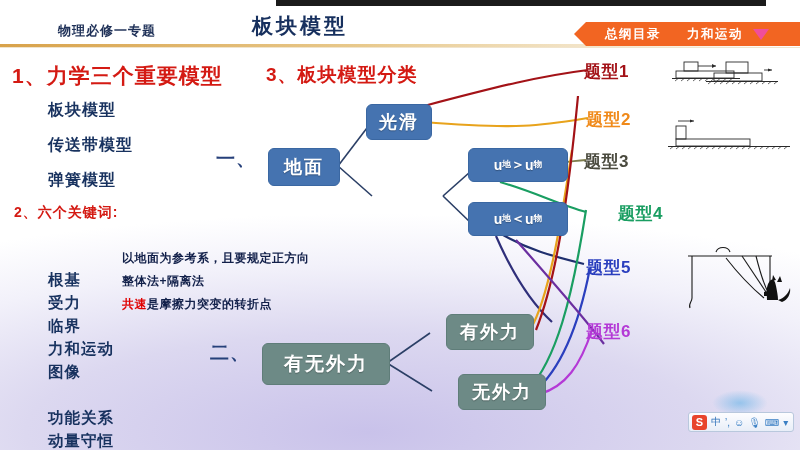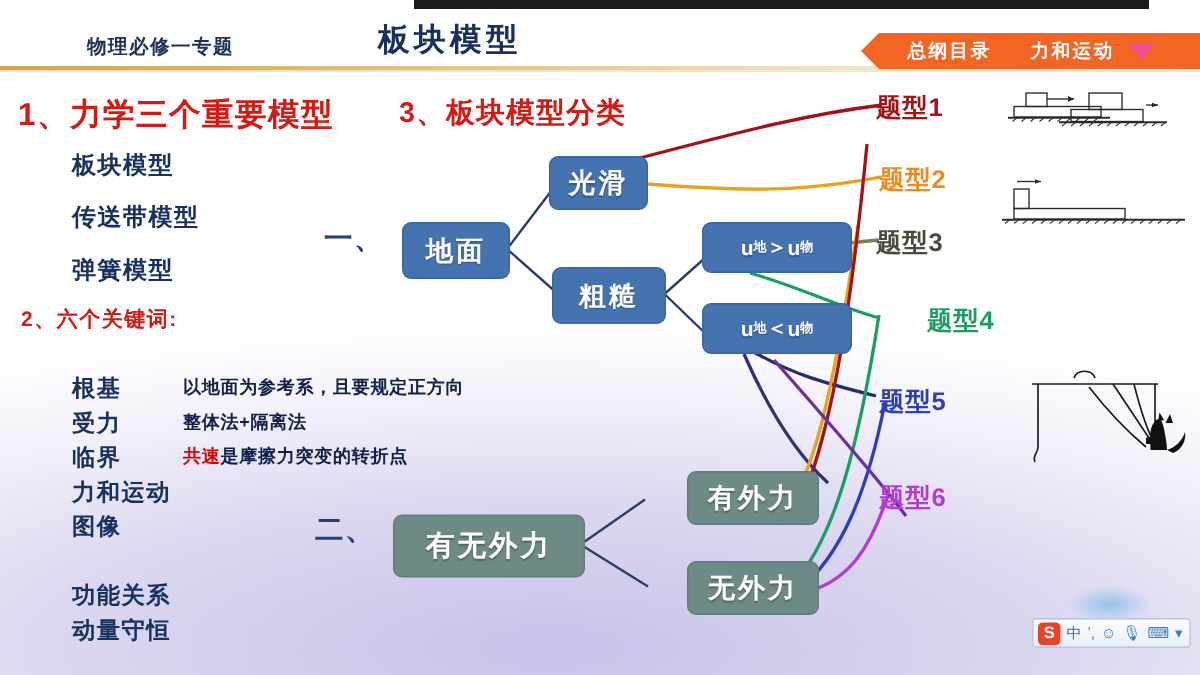--- a/index.html
+++ b/index.html
@@ -29,21 +29,21 @@
   .banner span{color:#ffffff;font-size:12.5px;font-weight:bold;letter-spacing:1.5px;}
   .banner .tri{width:0;height:0;border-left:8px solid transparent;border-right:8px solid transparent;
     border-top:11px solid #f04e9c;margin-left:-16px;}
   
   .h-red{position:absolute;color:#d41a13;font-weight:bold;}
   #h1{left:12px;top:62px;font-size:21px;letter-spacing:1px;}
   #h2{left:14px;top:204px;font-size:14px;letter-spacing:1px;}
   #h3{left:266px;top:62px;font-size:19px;letter-spacing:1px;}
   .model{position:absolute;left:48px;color:#18325f;font-size:16px;font-weight:bold;letter-spacing:1px;}
   
-  .kw{position:absolute;left:48px;color:#18325f;font-size:15.5px;font-weight:bold;letter-spacing:1px;}
+  .kw{position:absolute;left:48px;color:#18325f;font-size:15.5px;font-weight:bold;letter-spacing:1px;margin-top:21px;}
   .kwd{position:absolute;left:122px;color:#12204a;font-size:12px;font-weight:bold;letter-spacing:0.5px;}
   .kwd .hot{color:#e00000;}
   
   .roman{position:absolute;color:#26407a;font-size:19px;font-weight:bold;letter-spacing:1px;}
   
   .bx{position:absolute;display:flex;align-items:center;justify-content:center;
     color:#ffffff;font-weight:bold;border-radius:6px;letter-spacing:2px;
     text-shadow:0 1px 1px rgba(0,0,0,.28);}
   .bx.blue{background:#4573b0;border:1px solid #3a67a2;}
   .bx.teal{background:#6d8a86;border:1px solid #5f7d79;}
@@ -125,40 +125,39 @@
       <path d="M536,330 C556,280 568,200 578,96" stroke="#a31217"></path>
       <path d="M528,390 C556,360 572,300 586,210" stroke="#1a9e62"></path>
       <path d="M534,392 C560,370 578,330 590,268" stroke="#2b3fbe"></path>
       <path d="M540,394 C566,386 580,366 592,330" stroke="#b439d6"></path>
       <path d="M516,240 C560,290 586,320 604,344" stroke="#6b2fa0"></path>
     </g>
   </svg>
 
   <div class="bx blue" style="left:268px;top:148px;width:70px;height:36px;font-size:18px">地面</div>
   <div class="bx blue" style="left:366px;top:104px;width:64px;height:34px;font-size:18px">光滑</div>
-  <div class="bx blue" style="left:368px;top:178px;width:74px;height:36px;font-size:18px">粗糙</div>
 
   <div class="bx blue" style="left:468px;top:148px;width:98px;height:32px;font-size:14px;letter-spacing:0">
     <span>u</span>
       <sub>地</sub>
       <span>＞</span>
       <span>u</span>
       <sub>物</sub>
   </div>
 
   <div class="bx blue" style="left:468px;top:202px;width:98px;height:32px;font-size:14px;letter-spacing:0">
     <span>u</span>
       <sub>地</sub>
       <span>＜</span>
       <span>u</span>
       <sub>物</sub>
   </div>
 
   <div class="bx teal" style="left:262px;top:343px;width:126px;height:40px;font-size:19px">有无外力</div>
-  <div class="bx teal" style="left:458px;top:314px;width:86px;height:34px;font-size:18px">有外力</div>
+  <div class="bx teal" style="left:446px;top:314px;width:86px;height:34px;font-size:18px">有外力</div>
   <div class="bx teal" style="left:458px;top:374px;width:86px;height:34px;font-size:18px">无外力</div>
 
   <div class="tx" id="t1" style="left: 584px; top: 60px; color: rgb(163, 18, 23);">题型1</div>
   <div class="tx" id="t2" style="left: 586px; top: 108px; color: rgb(240, 138, 26);">题型2</div>
   <div class="tx" id="t3" style="left: 584px; top: 150px; color: rgb(74, 74, 62);">题型3</div>
   <div class="tx" id="t4" style="left: 586px; top: 202px; color: rgb(26, 158, 98); margin-left: 32px;">题型4</div>
   <div class="tx" id="t5" style="left: 586px; top: 256px; color: rgb(43, 63, 190);">题型5</div>
   <div class="tx" id="t6" style="left: 586px; top: 320px; color: rgb(180, 57, 214);">题型6</div>
 
   <svg width="800" height="450">

